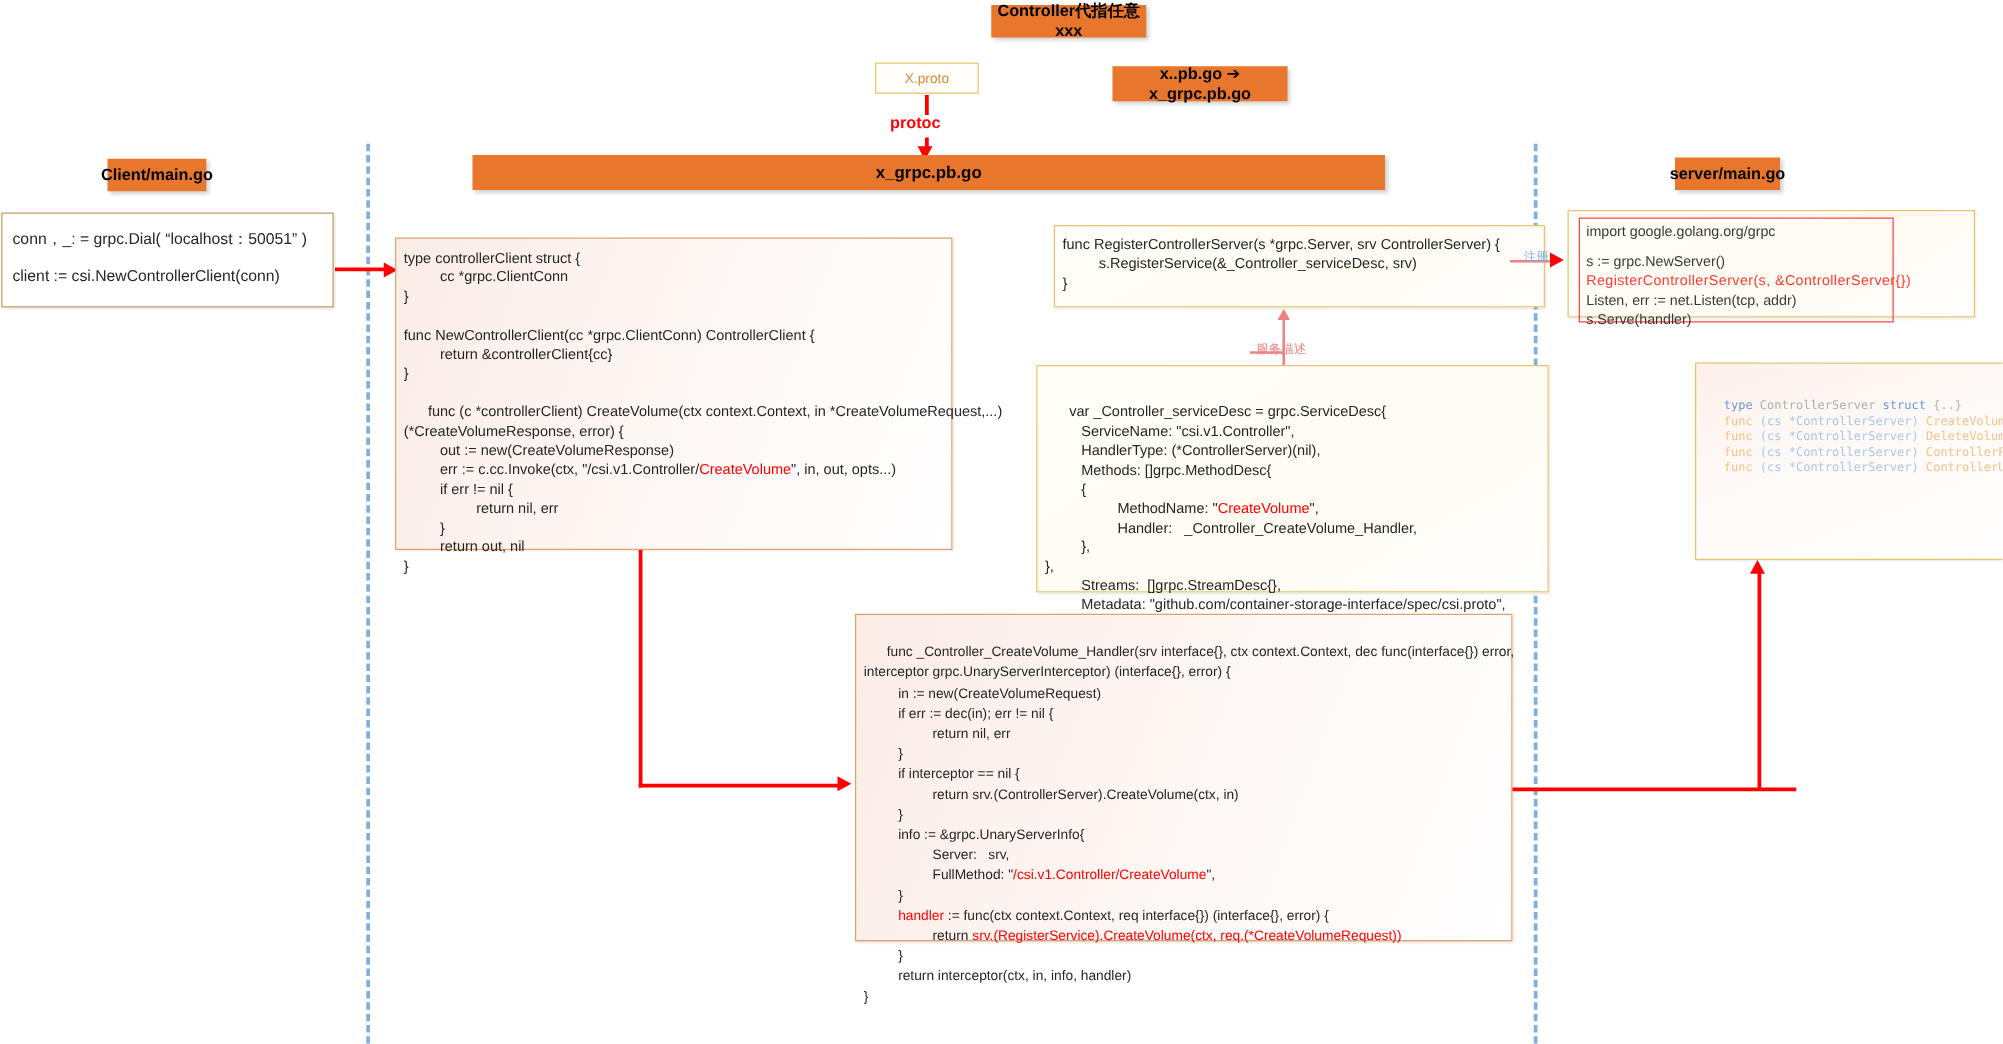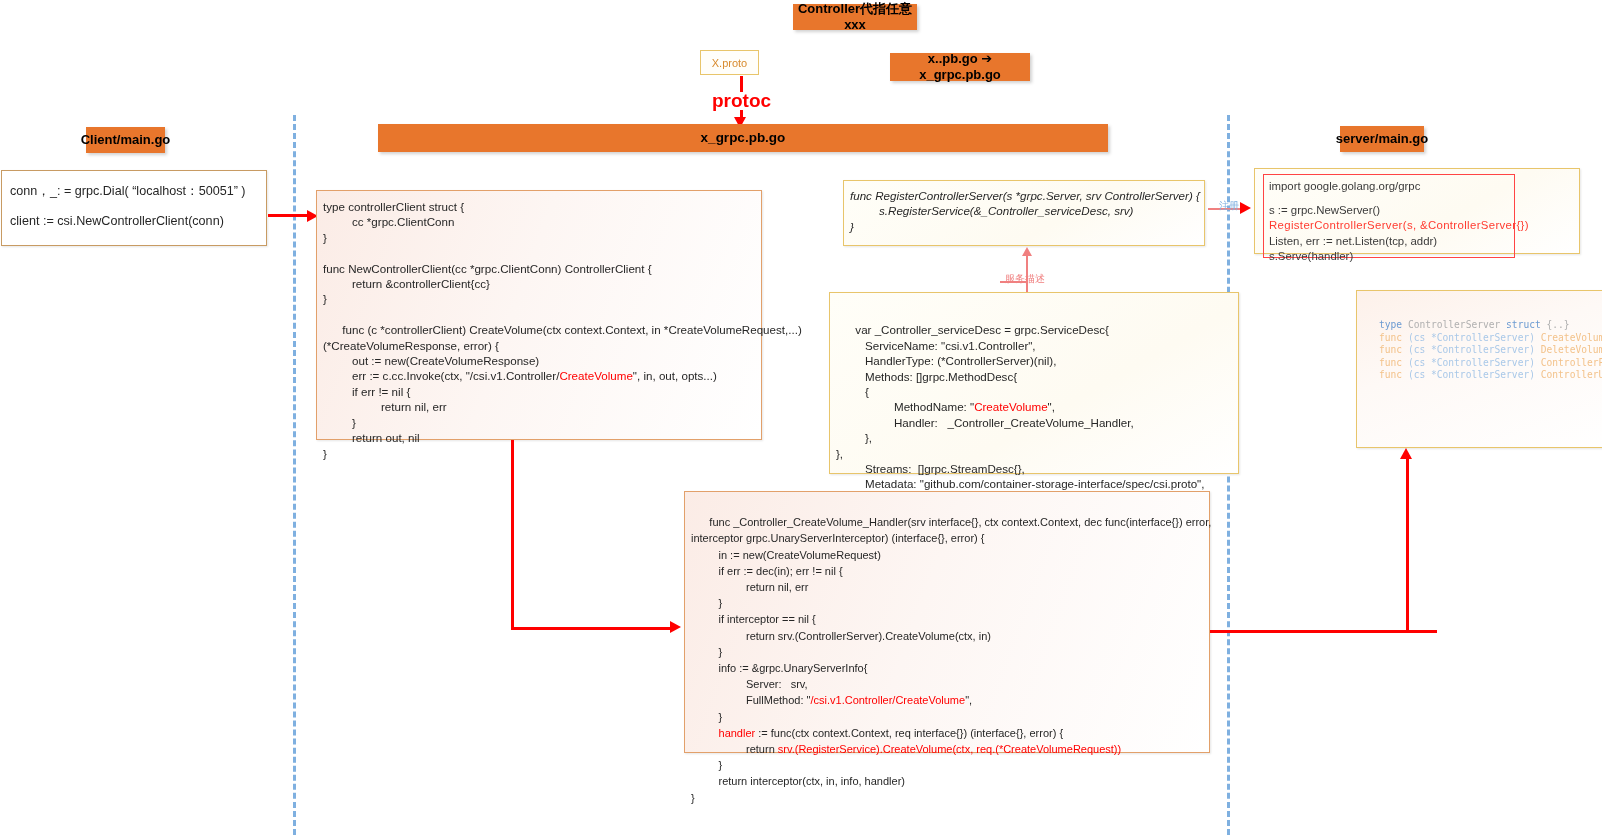--- a/index.html
+++ b/index.html
@@ -78,38 +78,38 @@
   .arrow{position:absolute;width:0;height:0;}
   .ar-right{border-top:6px solid transparent;border-bottom:6px solid transparent;border-left:11px solid #FF0000;}
   .ar-up{border-left:6px solid transparent;border-right:6px solid transparent;border-bottom:11px solid #FF0000;}
   .ar-down{border-left:6px solid transparent;border-right:6px solid transparent;border-top:11px solid #FF0000;}
   .ar-up-pink{border-left:5px solid transparent;border-right:5px solid transparent;border-bottom:9px solid #F08080;}
 
   .dashed{
     position:absolute;width:0;border-left:3px dashed #7FB0E0;
   }
   .protoc-label{
-    position:absolute;color:#FF0000;font-weight:700;font-size:19px;
+    position:absolute;color:#FF0000;font-weight:700;font-size:13px;
     font-family:"Liberation Sans","DejaVu Sans",sans-serif;
   }
   .cn-label{position:absolute;font-size:10px;}
   .cn-pink{color:#F08080;}
   .cn-blue{color:#7FB0E0;}
 </style>
 </head>
 <body>
 
 <div class="canvas">
 
   <div class="dashed abs" style="left:293px;top:115px;height:720px;"></div>
   <div class="dashed abs" style="left:1227px;top:115px;height:720px;"></div>
 
   <div class="banner abs" style="left:793px;top:4px;width:124px;height:26px;">Controller代指任意xxx</div>
 
-  <div class="box-proto abs" style="left:700px;top:50px;width:59px;height:25px;">X.proto</div>
+  <div class="box-proto abs" style="left:700px;top:50px;width:83px;height:25px;">X.proto</div>
 
   <div class="vline" style="left:740px;top:76px;height:16px;"></div>
   <div class="protoc-label" style="left:712px;top:90px;">protoc</div>
   <div class="vline" style="left:740px;top:110px;height:8px;"></div>
   <div class="arrow ar-down" style="left:734px;top:117px;"></div>
 
   <div class="banner abs" style="left:890px;top:53px;width:140px;height:28px;">x..pb.go ➔ x_grpc.pb.go</div>
 
   <div class="banner wide abs" style="left:378px;top:124px;width:730px;height:28px;">x_grpc.pb.go</div>
 
@@ -140,21 +140,21 @@
          out := new(CreateVolumeResponse)
          err := c.cc.Invoke(ctx, "/csi.v1.Controller/</span><span class="red">CreateVolume</span><span>", in, out, opts...)
          if err != nil {
                   return nil, err
          }
          return out, nil
 }</span>
     </div>
   </div>
 
-  <div class="box box-yellow abs" style="left:843px;top:180px;width:362px;height:66px;padding:7px 6px;font-style:italic;">
+  <div class="box box-yellow abs" style="left:843px;top:180px;width:393px;height:66px;padding:7px 6px;">
     <div class="code">func RegisterControllerServer(s *grpc.Server, srv ControllerServer) {
          s.RegisterService(&amp;_Controller_serviceDesc, srv)
 }</div>
   </div>
 
   <div class="vline pink" style="left:1026px;top:255px;height:37px;"></div>
   <div class="arrow ar-up-pink" style="left:1022px;top:247px;"></div>
   <div class="hline pink" style="left:1000px;top:281px;width:27px;"></div>
   <div class="cn-label cn-pink" style="left:1005px;top:272px;">服务描述</div>
 

